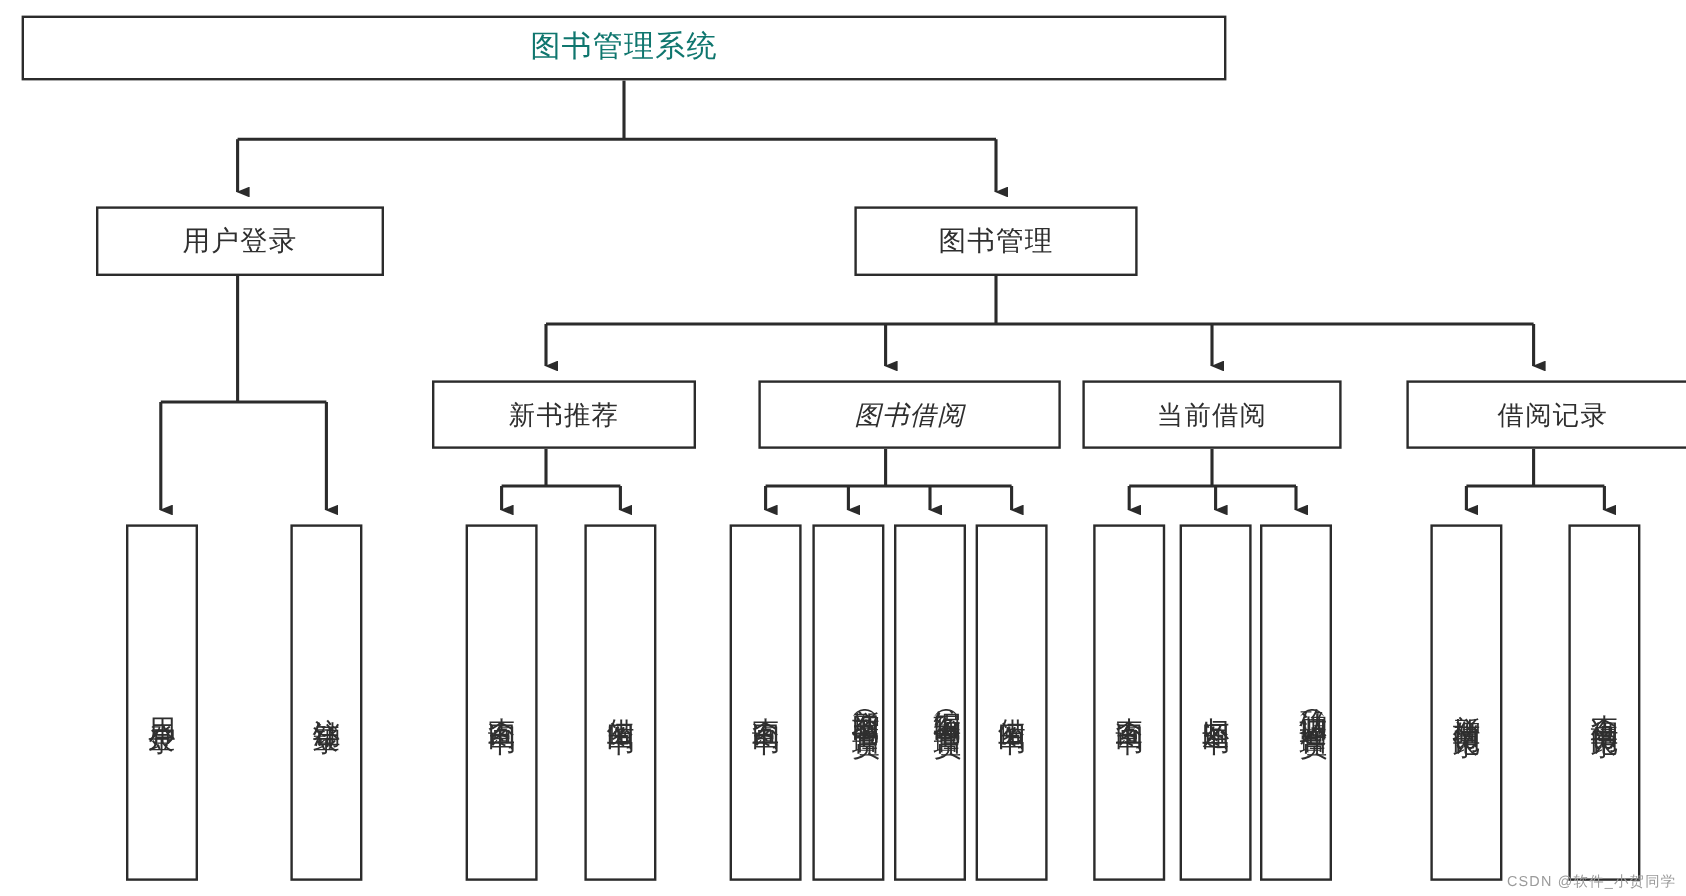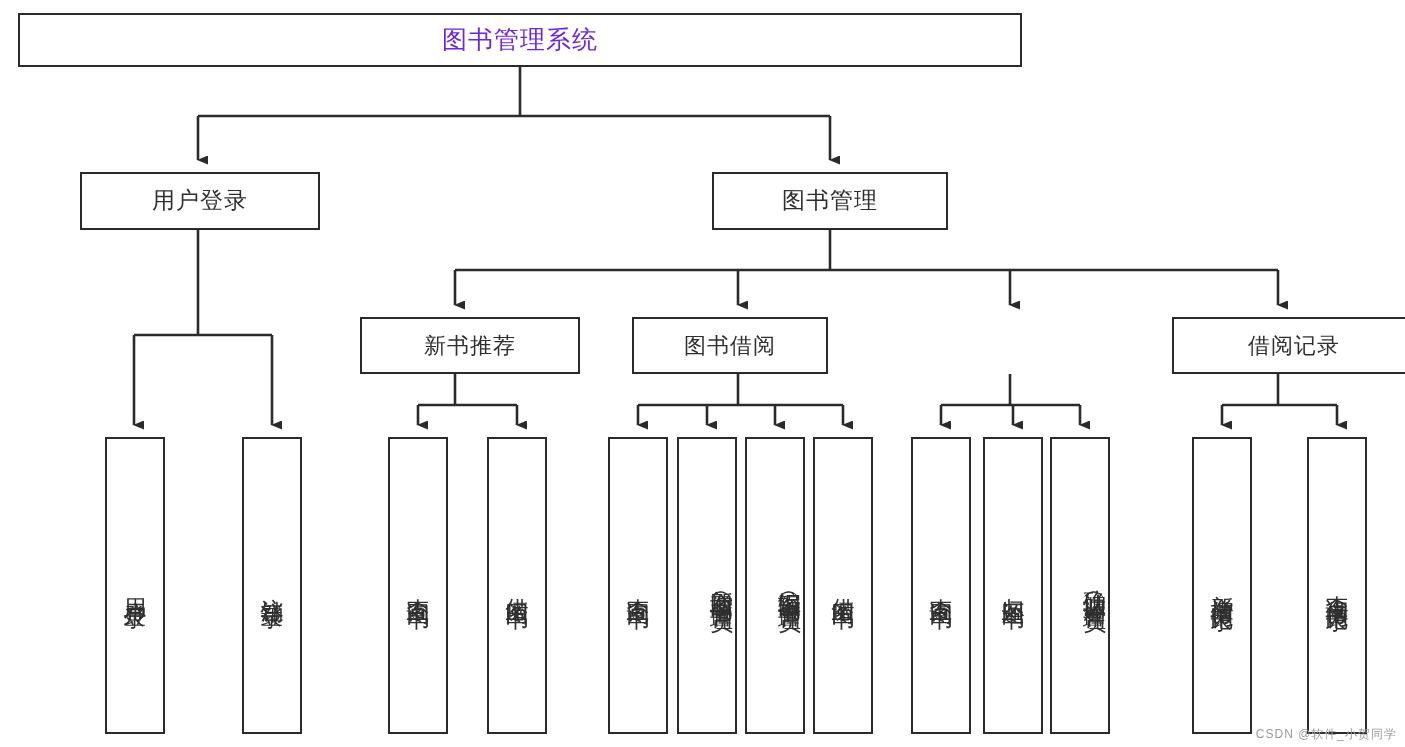--- a/index.html
+++ b/index.html
@@ -131,27 +131,28 @@
     </g>
 
     <g stroke="#2b2b2b" stroke-width="2.6" fill="none">
       <line x1="1278" y1="374" x2="1278" y2="405"></line>
       <line x1="1222" y1="405" x2="1337" y2="405"></line>
       <line x1="1222" y1="405" x2="1222" y2="425" marker-end="url(#arrowhead)"></line>
       <line x1="1337" y1="405" x2="1337" y2="425" marker-end="url(#arrowhead)"></line>
     </g>
   </svg>
 
-  <div class="node root" style="left: 18px; top: 13px; width: 1004px; height: 54px; border-color: rgb(43, 43, 43); background: rgb(255, 255, 255); color: #6d28d9;">图书管理系统</div>
+  <div class="node root" style="left: 18px; top: 13px; width: 1004px; height: 54px; border-color: rgb(43, 43, 43); background: rgb(255, 255, 255); color: #0f766e;">图书管理系统</div>
 
   <div class="node level1" style="left: 80px; top: 172px; width: 240px; height: 58px; border-color: rgb(43, 43, 43); background: rgb(255, 255, 255); color: rgb(47, 47, 47);">用户登录</div>
   <div class="node level1" style="left: 712px; top: 172px; width: 236px; height: 58px; border-color: rgb(43, 43, 43); background: rgb(255, 255, 255); color: rgb(47, 47, 47);">图书管理</div>
 
   <div class="node level2" style="left: 360px; top: 317px; width: 220px; height: 57px; border-color: rgb(43, 43, 43); background: rgb(255, 255, 255); color: rgb(47, 47, 47);">新书推荐</div>
-  <div class="node level2" style="left: 632px; top: 317px; width: 196px; height: 57px; border-color: rgb(43, 43, 43); background: rgb(255, 255, 255); color: rgb(47, 47, 47);">图书借阅</div>
+  <div class="node level2" style="left: 632px; top: 317px; width: 252px; height: 57px; border-color: rgb(43, 43, 43); background: rgb(255, 255, 255); color: rgb(47, 47, 47); font-style: italic;">图书借阅</div>
+  <div class="node level2" style="left: 902px; top: 317px; width: 216px; height: 57px; border-color: rgb(43, 43, 43); background: rgb(255, 255, 255); color: rgb(47, 47, 47);">当前借阅</div>
   <div class="node level2" style="left: 1172px; top: 317px; width: 244px; height: 57px; border-color: rgb(43, 43, 43); background: rgb(255, 255, 255); color: rgb(47, 47, 47);">借阅记录</div>
 
   <div class="node leaf" style="left: 105px; top: 437px; width: 60px; height: 297px; border-color: rgb(43, 43, 43); background: rgb(255, 255, 255); color: rgb(47, 47, 47);">用户登录</div>
   <div class="node leaf" style="left: 242px; top: 437px; width: 60px; height: 297px; border-color: rgb(43, 43, 43); background: rgb(255, 255, 255); color: rgb(47, 47, 47);">注销登录</div>
   <div class="node leaf" style="left: 388px; top: 437px; width: 60px; height: 297px; border-color: rgb(43, 43, 43); background: rgb(255, 255, 255); color: rgb(47, 47, 47);">查询图书</div>
   <div class="node leaf" style="left: 487px; top: 437px; width: 60px; height: 297px; border-color: rgb(43, 43, 43); background: rgb(255, 255, 255); color: rgb(47, 47, 47);">借阅图书</div>
   <div class="node leaf" style="left: 608px; top: 437px; width: 60px; height: 297px; border-color: rgb(43, 43, 43); background: rgb(255, 255, 255); color: rgb(47, 47, 47);">查询图书</div>
   <div class="node leaf top-aligned" style="left: 677px; top: 437px; width: 60px; height: 297px; border-color: rgb(43, 43, 43); background: rgb(255, 255, 255); color: rgb(47, 47, 47);">新增图书（管理员）</div>
   <div class="node leaf top-aligned" style="left: 745px; top: 437px; width: 60px; height: 297px; border-color: rgb(43, 43, 43); background: rgb(255, 255, 255); color: rgb(47, 47, 47);">编辑图书（管理员）</div>
   <div class="node leaf" style="left: 813px; top: 437px; width: 60px; height: 297px; border-color: rgb(43, 43, 43); background: rgb(255, 255, 255); color: rgb(47, 47, 47);">借阅图书</div>

